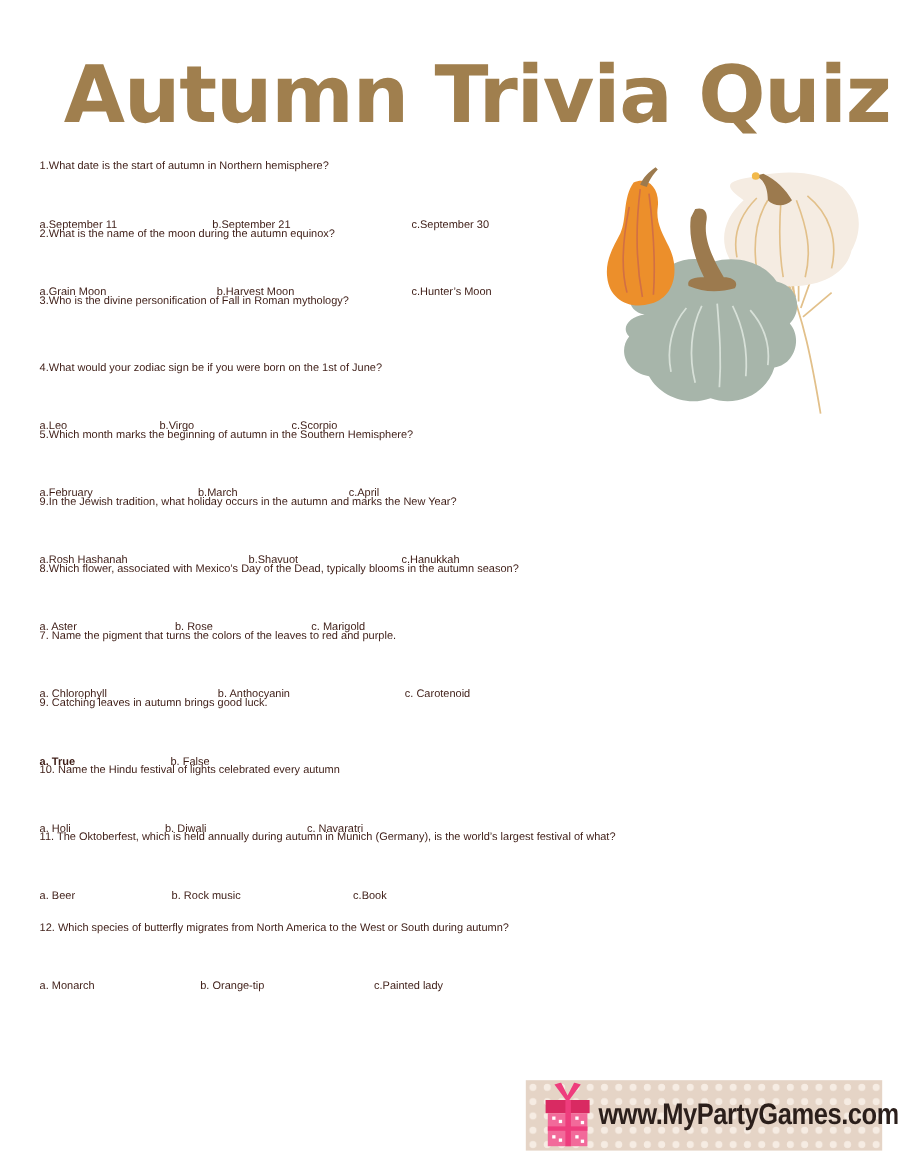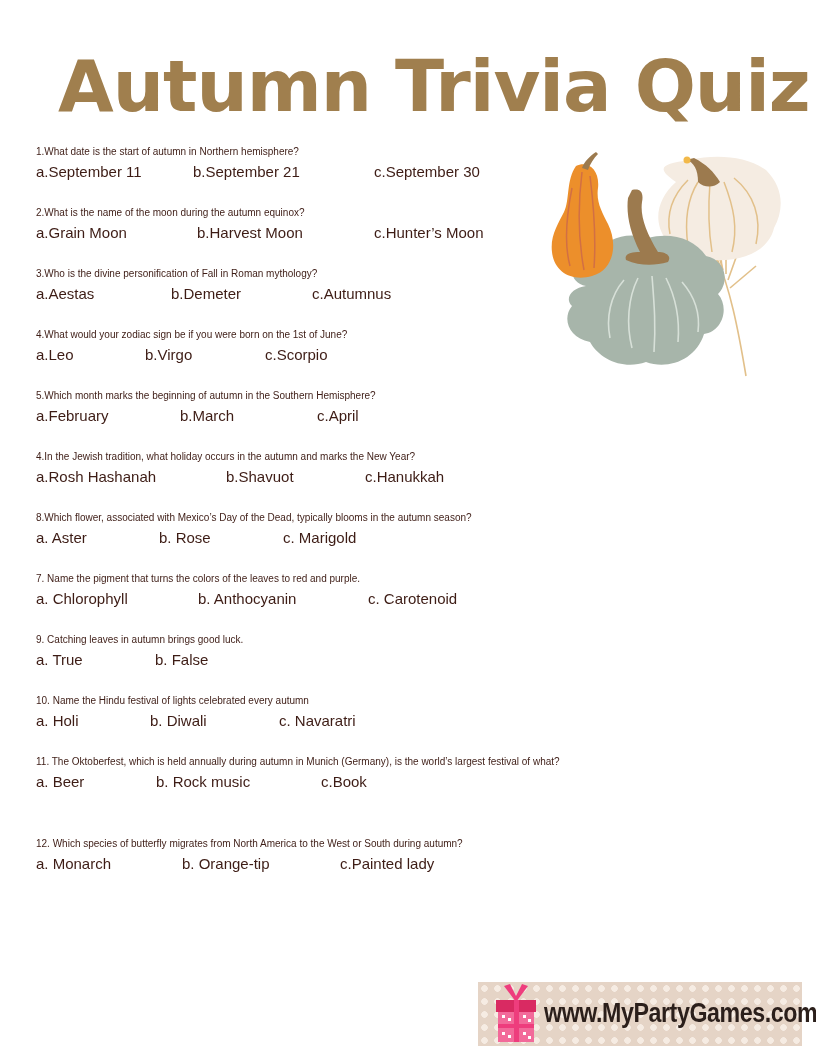--- a/index.html
+++ b/index.html
@@ -6,21 +6,21 @@
   body { width:816px; height:1056px; position:relative; overflow:hidden; font-family:"Liberation Sans", sans-serif; }
   .title {
     position:absolute; left:58px; top:48px; width:700px;
     font-family:"DejaVu Sans", sans-serif; font-weight:bold;
     font-size:72px; line-height:76px; color:#a07f4e; letter-spacing:-1px;
     white-space:nowrap;
   }
   .quiz { position:absolute; left:36px; top:141px; width:730px; }
   .q { margin:0 0 0 0; }
   .qtext { font-size:10px; font-weight:normal; color:#3d1c15; line-height:21px; }
-  .opts { position:relative; height:20px; font-size:15px; color:#3d1c15; line-height:20px; }
+  .opts { position:relative; height:20px; font-size:10px; color:#3d1c15; line-height:20px;margin-top:33px; }
   .opts span { position:absolute; top:0; white-space:nowrap; }
   .illus { position:absolute; left:548px; top:148px; width:240px; height:232px; }
   .footer { position:absolute; left:478px; top:982px; width:324px; height:64px;
     background-color:#e5d4c6;
     background-image: radial-gradient(circle, #f6ece3 3px, transparent 3.6px);
     background-size:13px 13px; }
   .footer-text { position:absolute; left:66px; top:16px; font-size:27px; font-weight:bold;
     color:#2b1f1b; letter-spacing:-0.5px; white-space:nowrap; transform:scaleX(0.86); transform-origin:left center; }
   .gift { position:absolute; left:12px; top:2px; width:52px; height:60px; }
 </style>
@@ -41,44 +41,39 @@
     <div class="q" style="position: absolute; top: 61px; left: 0px; width: 730px;">
       <div class="qtext">2.What is the name of the moon during the autumn equinox?</div>
       <div class="opts">
         <span style="left: 0px;">a.Grain Moon</span>
         <span style="left: 161px;">b.Harvest Moon</span>
         <span style="left: 338px;">c.Hunter’s Moon</span>
       </div>
     </div>
     <div class="q" style="position: absolute; top: 122px; left: 0px; width: 730px;">
       <div class="qtext">3.Who is the divine personification of Fall in Roman mythology?</div>
-      <div class="opts">
-        <span style="left: 0px;">a.Aestas</span>
-        <span style="left: 135px;">b.Demeter</span>
-        <span style="left: 276px;">c.Autumnus</span>
-      </div>
     </div>
     <div class="q" style="position: absolute; top: 183px; left: 0px; width: 730px;">
       <div class="qtext">4.What would your zodiac sign be if you were born on the 1st of June?</div>
       <div class="opts">
         <span style="left: 0px;">a.Leo</span>
         <span style="left: 109px;">b.Virgo</span>
         <span style="left: 229px;">c.Scorpio</span>
       </div>
     </div>
     <div class="q" style="position: absolute; top: 244px; left: 0px; width: 730px;">
       <div class="qtext">5.Which month marks the beginning of autumn in the Southern Hemisphere?</div>
       <div class="opts">
         <span style="left: 0px;">a.February</span>
         <span style="left: 144px;">b.March</span>
         <span style="left: 281px;">c.April</span>
       </div>
     </div>
     <div class="q" style="position: absolute; top: 305px; left: 0px; width: 730px;">
-      <div class="qtext">4.In the Jewish tradition, what holiday occurs in the autumn and marks the New Year?</div>
+      <div class="qtext">9.In the Jewish tradition, what holiday occurs in the autumn and marks the New Year?</div>
       <div class="opts">
         <span style="left: 0px;">a.Rosh Hashanah</span>
         <span style="left: 190px;">b.Shavuot</span>
         <span style="left: 329px;">c.Hanukkah</span>
       </div>
     </div>
     <div class="q" style="position: absolute; top: 366px; left: 0px; width: 730px;">
       <div class="qtext">8.Which flower, associated with Mexico’s Day of the Dead, typically blooms in the autumn season?</div>
       <div class="opts">
         <span style="left: 0px;">a. Aster</span>
@@ -90,21 +85,21 @@
       <div class="qtext">7. Name the pigment that turns the colors of the leaves to red and purple.</div>
       <div class="opts">
         <span style="left: 0px;">a. Chlorophyll</span>
         <span style="left: 162px;">b. Anthocyanin</span>
         <span style="left: 332px;">c. Carotenoid</span>
       </div>
     </div>
     <div class="q" style="position: absolute; top: 488px; left: 0px; width: 730px;">
       <div class="qtext">9. Catching leaves in autumn brings good luck.</div>
       <div class="opts">
-        <span style="left: 0px;">a. True</span>
+        <span style="left: 0px; font-weight: bold;">a. True</span>
         <span style="left: 119px;">b. False</span>
       </div>
     </div>
     <div class="q" style="position: absolute; top: 549px; left: 0px; width: 730px;">
       <div class="qtext">10. Name the Hindu festival of lights celebrated every autumn</div>
       <div class="opts">
         <span style="left: 0px;">a. Holi</span>
         <span style="left: 114px;">b. Diwali</span>
         <span style="left: 243px;">c. Navaratri</span>
       </div>

